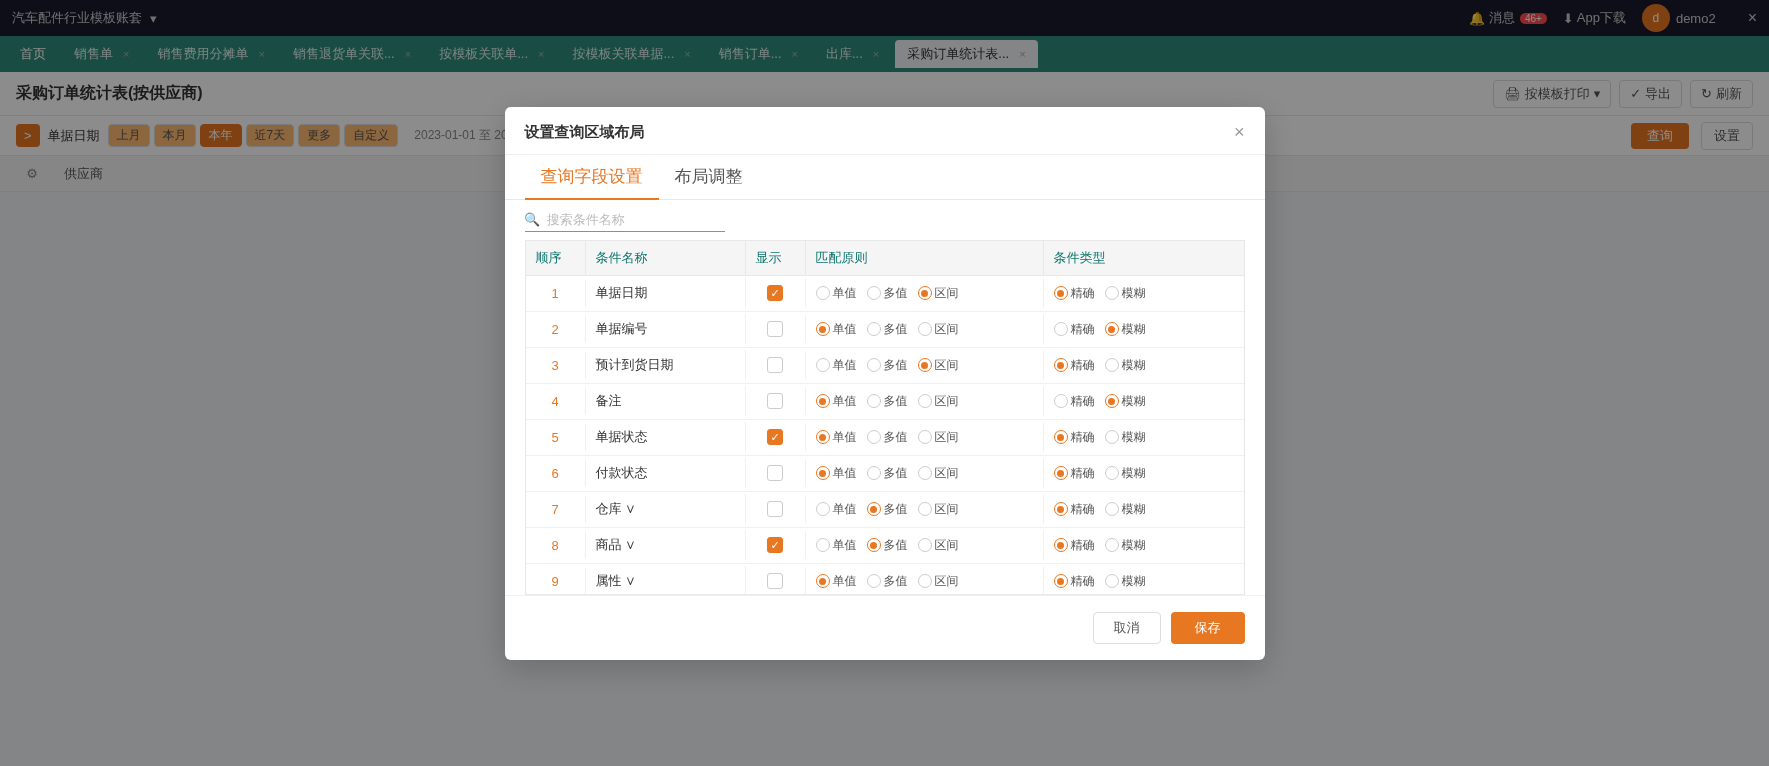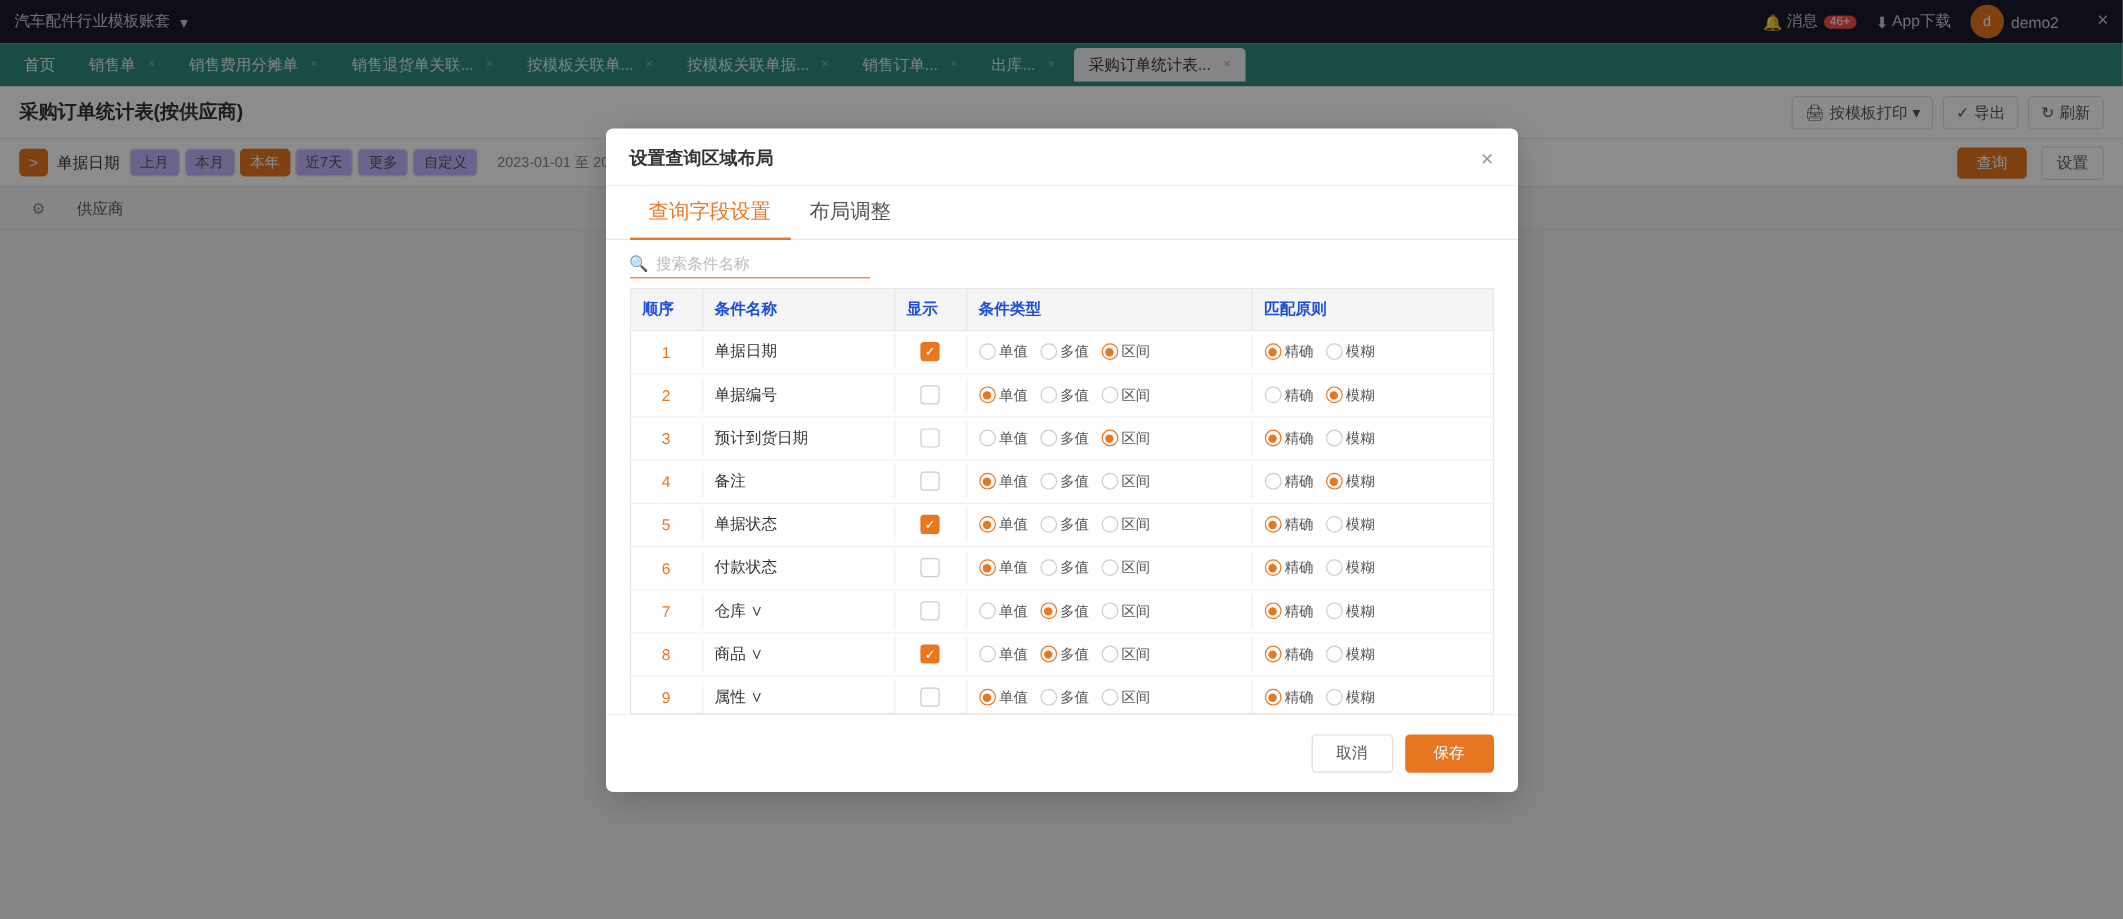--- a/index.html
+++ b/index.html
@@ -73,21 +73,21 @@
       display: flex;
       align-items: center;
       gap: 8px;
       border-bottom: 1px solid #e8e8e8;
       height: 40px;
       position: relative;
     }
     .collapse-btn { background: #e87722; color: #fff; border: none; border-radius: 4px; padding: 4px 8px; cursor: pointer; font-size: 13px; }
     .filter-label { color: #333; font-size: 13px; font-weight: 500; }
     .date-btns { display: flex; gap: 4px; }
-    .date-btn { border: 1px solid #ddd; border-radius: 4px; padding: 2px 8px; cursor: pointer; font-size: 12px; background: #c4b5fd; color: #555; }
+    .date-btn { border: 1px solid #ddd; border-radius: 4px; padding: 2px 8px; cursor: pointer; font-size: 12px; background: #fdba74; color: #555; }
     .date-btn.active { background: #e87722; color: #fff; border-color: #e87722; }
     .date-range { font-size: 12px; color: #888; margin-left: 8px; }
     .filter-dots { color: #aaa; font-size: 16px; cursor: pointer; margin-left: 8px; }
     .btn-query { background: #e87722; color: #fff; border: none; border-radius: 4px; padding: 4px 16px; cursor: pointer; font-size: 13px; position: absolute; right: 80px; top: 50%; transform: translateY(-50%); }
     .btn-settings { background: #fff; color: #555; border: 1px solid #ddd; border-radius: 4px; padding: 4px 12px; cursor: pointer; font-size: 13px; position: absolute; right: 16px; top: 50%; transform: translateY(-50%); }
 
     
     .table-area {
       background: #fff;
       margin: 0;
@@ -188,22 +188,22 @@
     }
     .dt-head {
       display: grid;
       grid-template-columns: 60px 160px 60px 1fr 200px;
       background: #f5f5f5;
       border: 1px solid #e8e8e8;
       border-bottom: none;
     }
     .dt-head-cell {
       padding: 8px 10px;
-      font-weight: 700;
-      color: #1d4ed8;
+      font-weight: 400;
+      color: #0f766e;
       font-size: 13px;
       border-right: 1px solid #e8e8e8;
     }
     .dt-head-cell:last-child { border-right: none; }
 
     .dt-body {
       border: 1px solid #e8e8e8;
       overflow-y: auto;
       max-height: 320px;
     }
@@ -417,22 +417,22 @@
         <span style="color:#aaa;">🔍</span>
         <input type="text" placeholder="搜索条件名称" style="">
       </div>
     </div>
 
     <div class="dialog-table">
       <div class="dt-head">
         <div class="dt-head-cell">顺序</div>
         <div class="dt-head-cell">条件名称</div>
         <div class="dt-head-cell">显示</div>
+        <div class="dt-head-cell">匹配原则</div>
         <div class="dt-head-cell">条件类型</div>
-        <div class="dt-head-cell">匹配原则</div>
       </div>
       <div class="dt-body" id="dialog-table-body">
 
       <div class="dt-row">
             <div class="dt-cell order-num">1</div>
             <div class="dt-cell">单据日期</div>
             <div class="dt-cell" style="justify-content: center;">
               <div class="cb checked"></div>
             </div>
             <div class="dt-cell">

